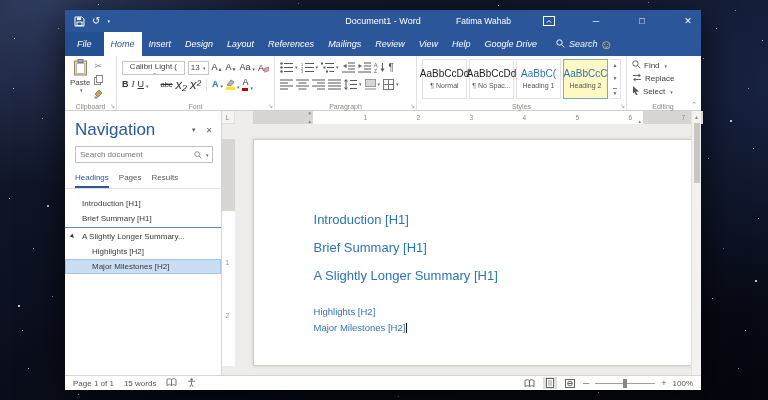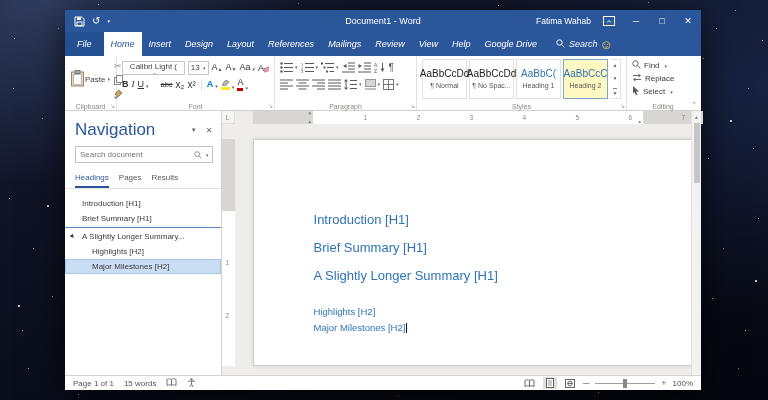--- a/index.html
+++ b/index.html
@@ -28,21 +28,21 @@
   
   .window { position:absolute; left:65px; top:10px; width:636px; height:380px;
     display:flex; flex-direction:column; box-shadow:0 10px 35px rgba(0,0,0,.7); background:#fff; }
 
   
   .titlebar { flex:0 0 22px; background:#2b579a; display:flex; align-items:center; color:#fff; position:relative; }
   .qat { display:flex; align-items:center; gap:7px; padding-left:9px; z-index:2; }
   .tb-ic { font-size:10px; line-height:1; color:#fff; display:flex; align-items:center; }
   .tb-dd { font-size:5px; }
   .title-center { position:absolute; inset:0; display:flex; align-items:center; justify-content:center; font-size:9px; }
-  .tb-right { margin-left:auto; display:flex; align-items:center; z-index:2; height:100%; }
+  .tb-right { margin-left:auto; display:flex; align-items:center; z-index:2; height:100%;gap:20px; }
   .user-name { font-size:8.5px; margin-right:12px; }
   .rdo { margin-right:8px; }
   .winbtn { width:26px; height:100%; display:flex; align-items:center; justify-content:center; font-size:9px; }
 
   
   .tabrow { flex:0 0 24px; background:#2b579a; display:flex; align-items:stretch; color:#fff;font-style:italic; }
   .tab { padding:0 7px; display:flex; align-items:center; font-size:9px; white-space:nowrap; }
   .tab.file { padding:0 12px; background:#235091; }
   .tab.active { background:#fff; color:#2b579a; }
   .tellme { display:flex; align-items:center; gap:4px; margin-left:12px; font-size:9px; opacity:.95; }
@@ -52,36 +52,36 @@
   
   .ribbon { flex:0 0 54px; background:#fff; border-bottom:1px solid #d2d0ce; display:flex; position:relative; color:#444; }
   .rgroup { position:relative; border-right:1px solid #e4e2e0; padding:3px 5px 11px 5px; }
   .glabel { position:absolute; bottom:0; left:0; right:0; text-align:center; font-size:7px; color:#8a8886; }
   .launcher { position:absolute; right:1px; bottom:1px; font-size:6px; color:#8a8886; line-height:1; }
   .dd { font-size:5px; color:#666; margin-left:2px; }
   .vsep { width:1px; height:12px; background:#e4e2e0; margin:0 2px; flex:0 0 1px; }
 
   .g-clip { width:52px; }
   .clip-flex { display:flex; gap:4px; }
-  .paste-btn { display:flex; flex-direction:row; align-items:center; font-size:8px; color:#444; }
+  .paste-btn { display:flex; flex-direction:column; align-items:center; font-size:8px; color:#444; }
   .clip-col { display:flex; flex-direction:column; gap:4px; padding-top:3px; }
   .sic { font-size:9px; color:#8a8886; line-height:1; display:flex; }
 
   .g-font { width:158px; }
   .frow { display:flex; align-items:center; gap:3px; height:17px; }
   .combo { border:1px solid #c8c6c4; height:14px; display:flex; align-items:center; justify-content:space-between; padding:0 2px; font-size:8px; background:#fff; white-space:nowrap; overflow:hidden; }
   .combo.name { width:68px;flex-direction:column; }
   .combo.size { width:22px; }
   .fbtn { font-size:9px; display:flex; align-items:flex-end; line-height:1; color:#333; }
   .mini { font-size:5px; color:#555; }
   .fb-b { font-weight:bold; }
   .fb-i { font-style:italic; font-family:"Liberation Serif",serif; }
   .fb-u { text-decoration:underline; }
   .fb-strike { text-decoration:line-through; font-size:7.5px;padding-left:9px; }
-  .fb-ss { font-size:10px; }
+  .fb-ss { font-size:13px;font-style:italic; }
   .fb-fx { color:#2f7fc1; font-weight:bold; text-shadow:0 0 2px #9fd4f5; }
   .hl-ic { display:flex; border-bottom:3px solid #ffe71e; padding-bottom:1px; }
   .fc-ic { display:flex; border-bottom:3px solid #c00000; padding-bottom:1px; font-size:9px; line-height:1; }
 
   .g-para { width:142px; }
   .pbtn { display:flex; align-items:center; line-height:1; }
   .pilcrow { font-size:10px; color:#595959; }
 
   .g-styles { width:210px; }
   .styles-flex { display:flex; gap:2px; align-items:stretch; height:40px; }

